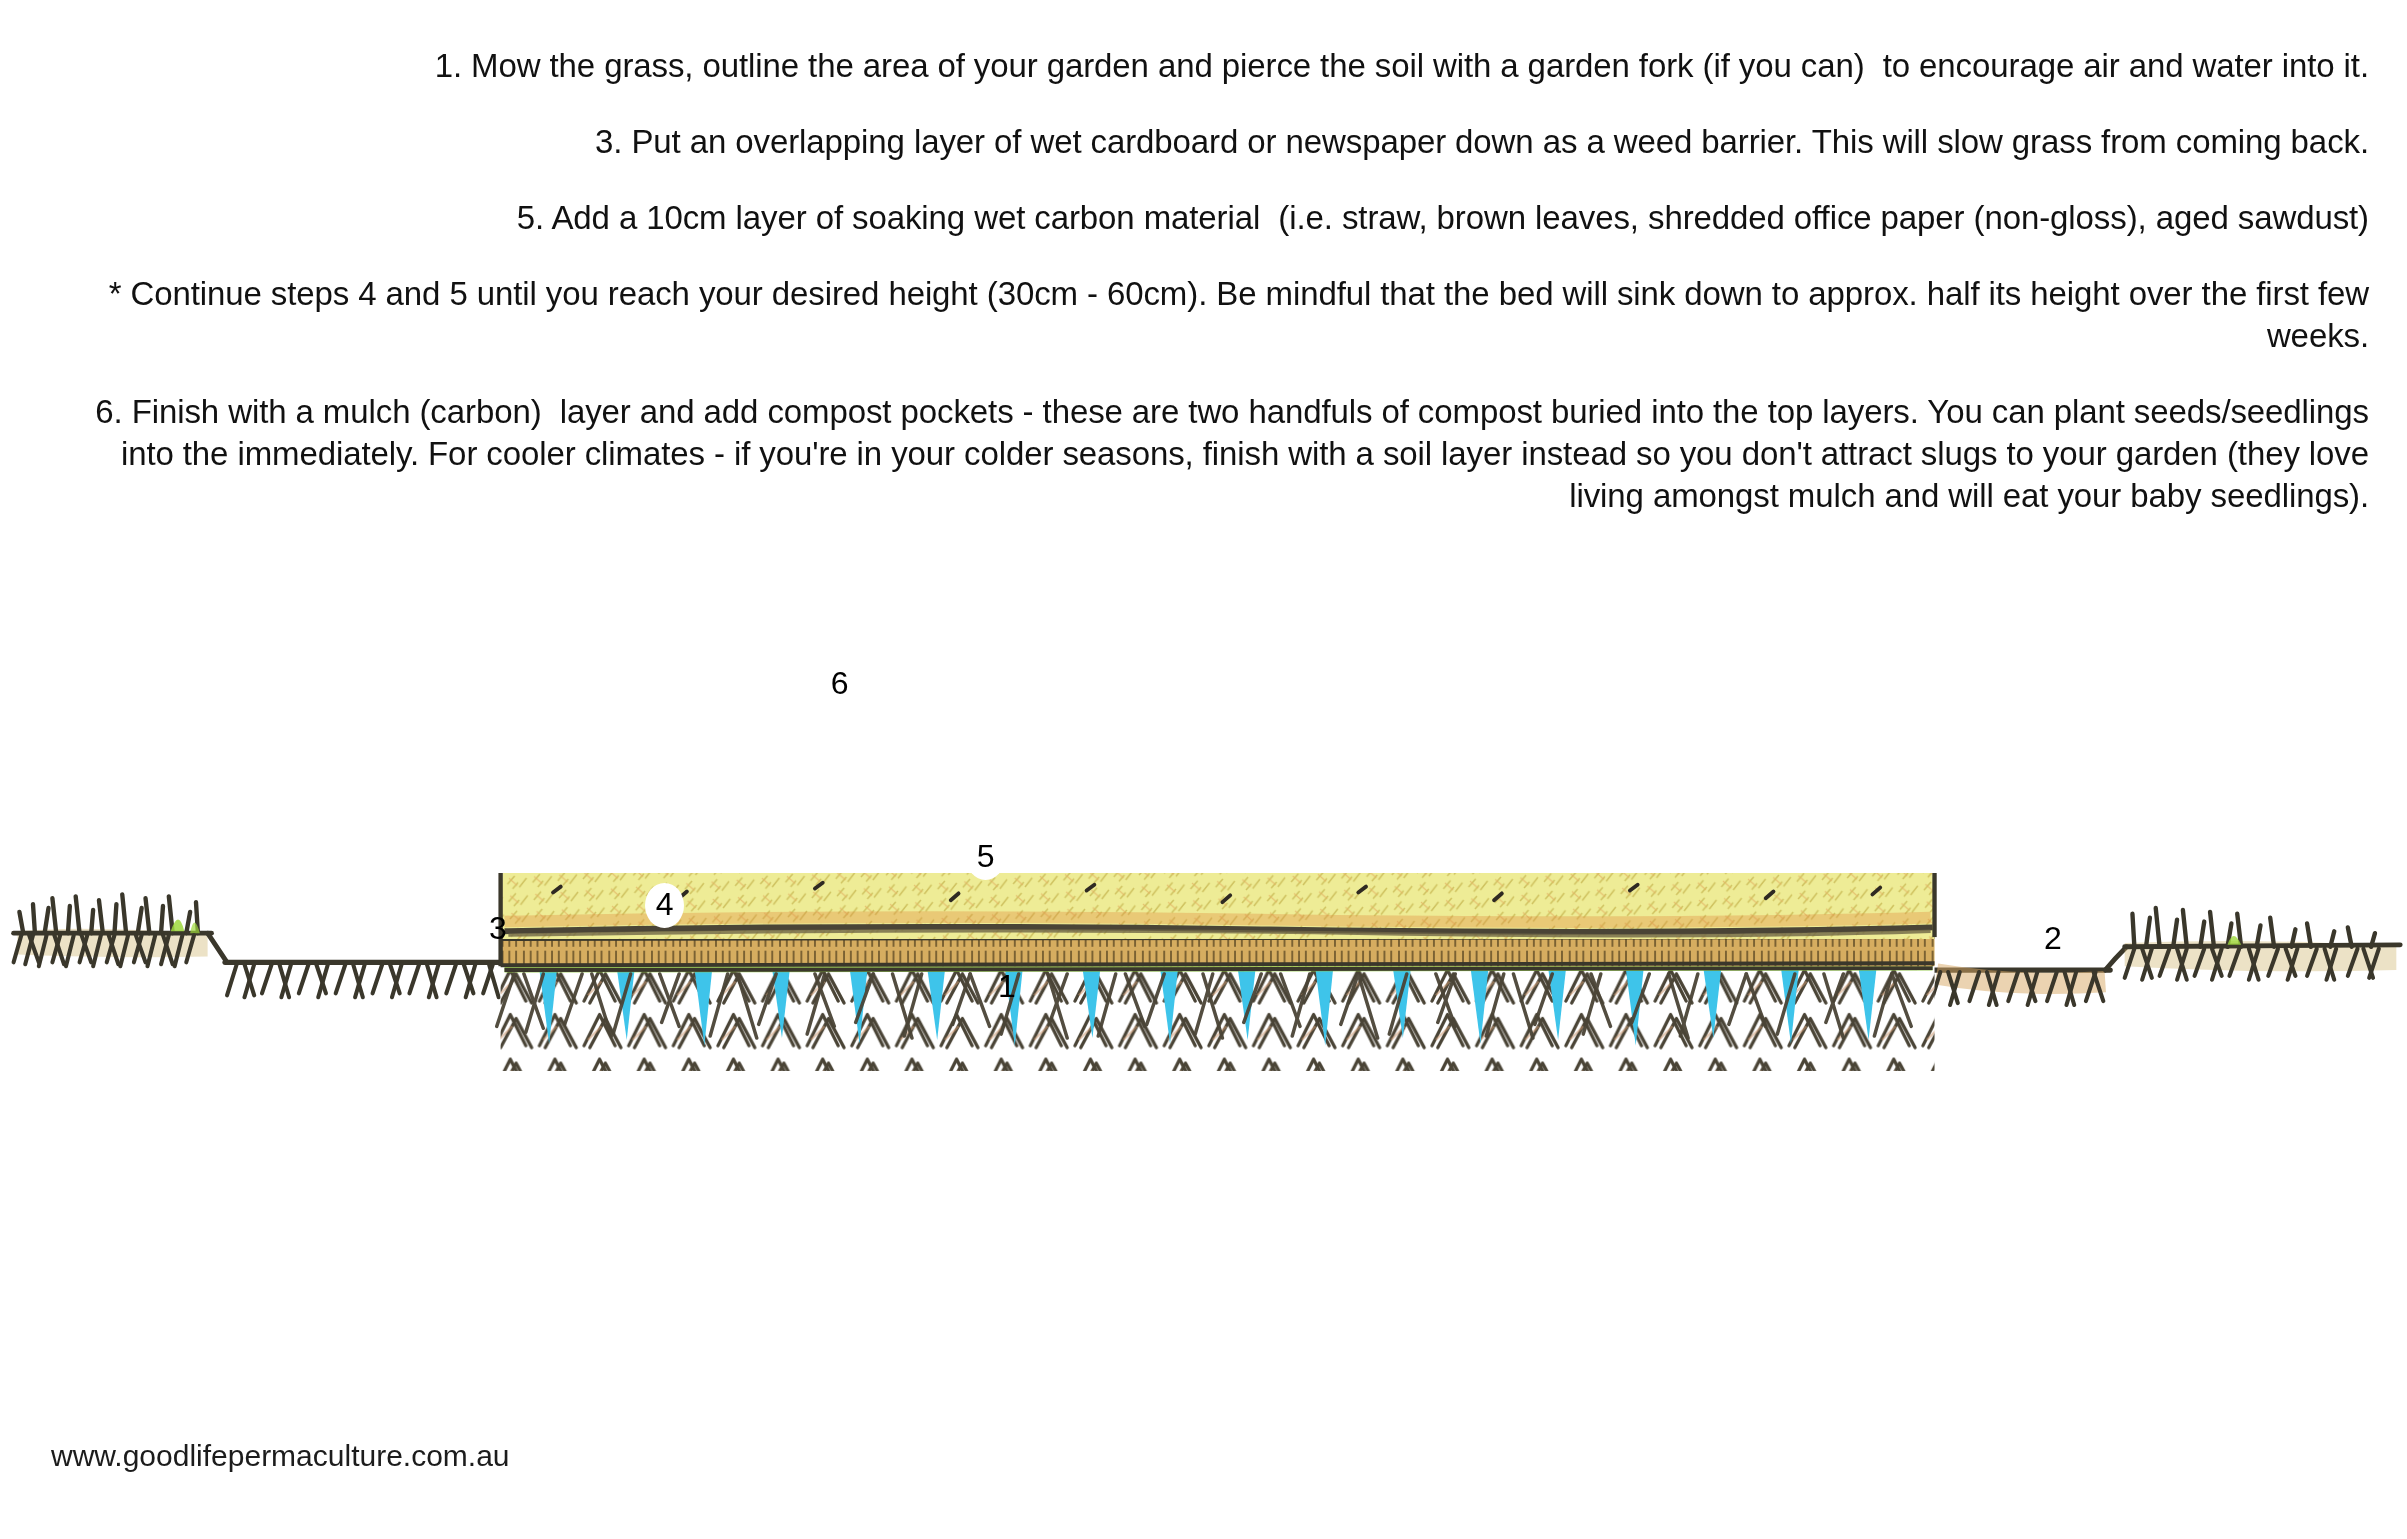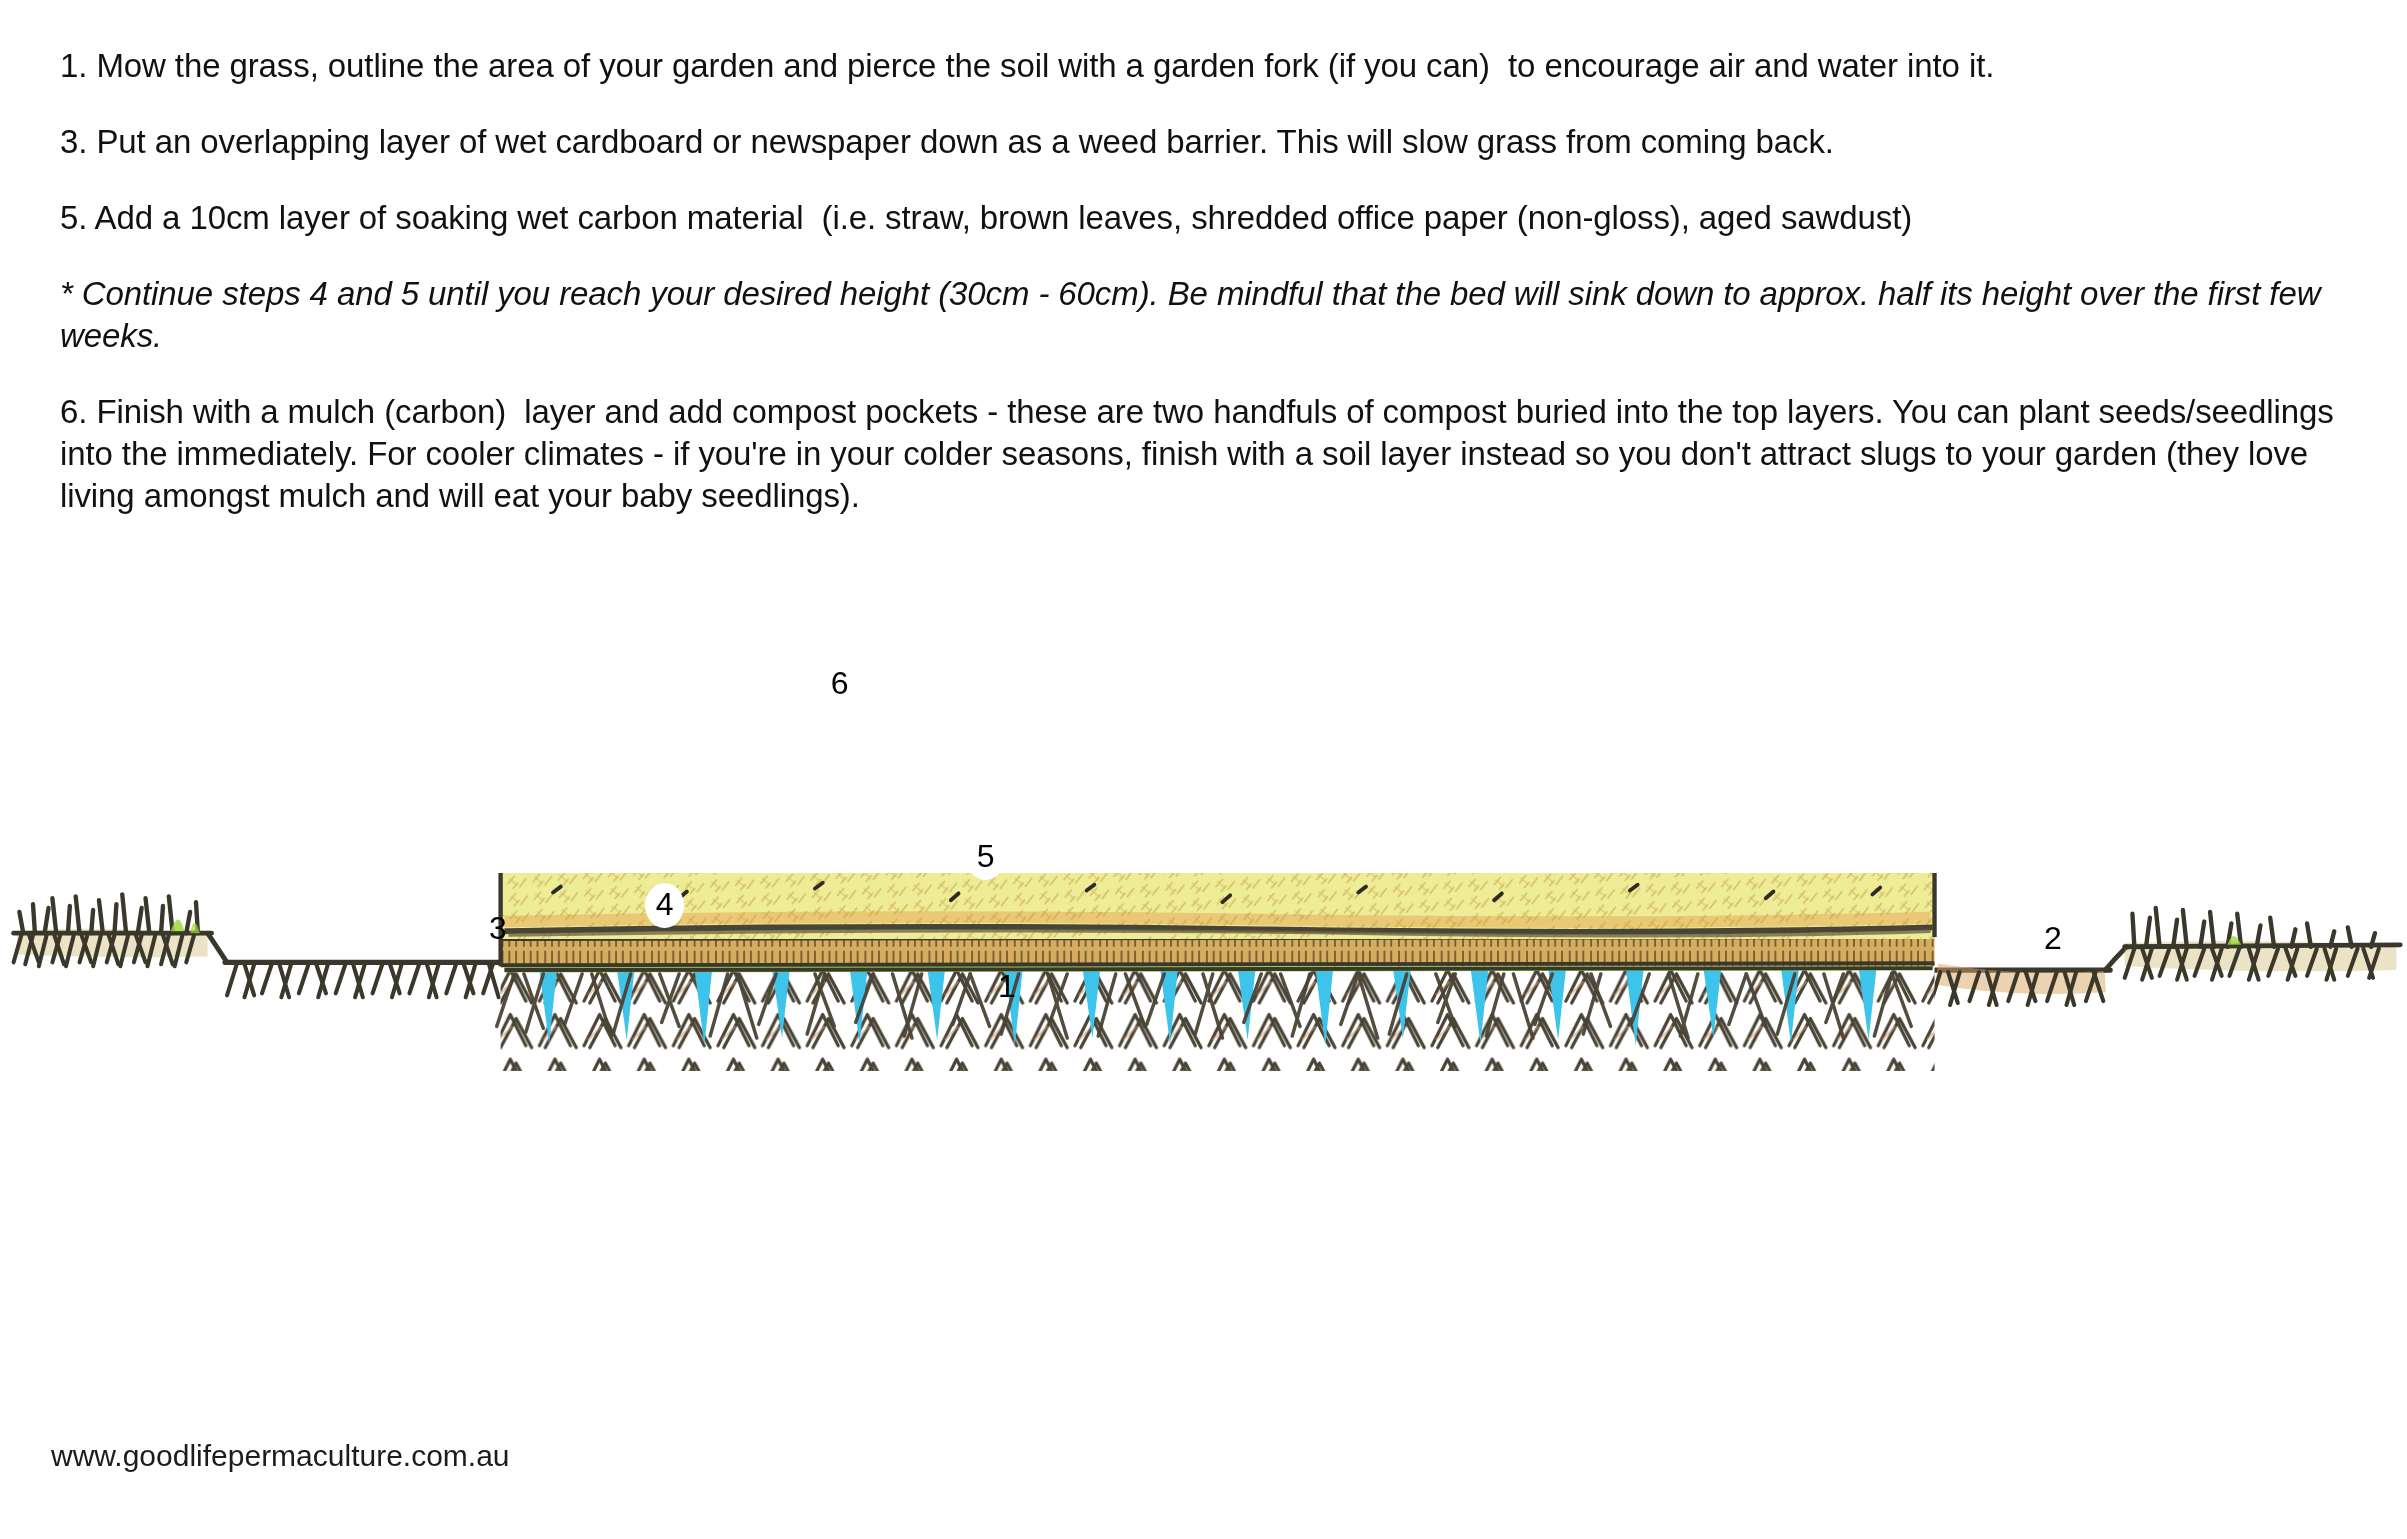--- a/index.html
+++ b/index.html
@@ -23,23 +23,23 @@
     top: 45px;
     width: 2309px;
   }
   .para {
     font-size: 33px;
     line-height: 42px;
     letter-spacing: -0.1px;
     margin: 0 0 34px 0;
     color: #111111;
     white-space: pre-wrap;
+    text-align: right;
   }
   .para.italic {
-    font-style: italic;
   }
 
   
   .site-url {
     position: absolute;
     left: 51px;
     top: 1437px;
     font-size: 30px;
     line-height: 37px;
     color: #1c1c1c;

